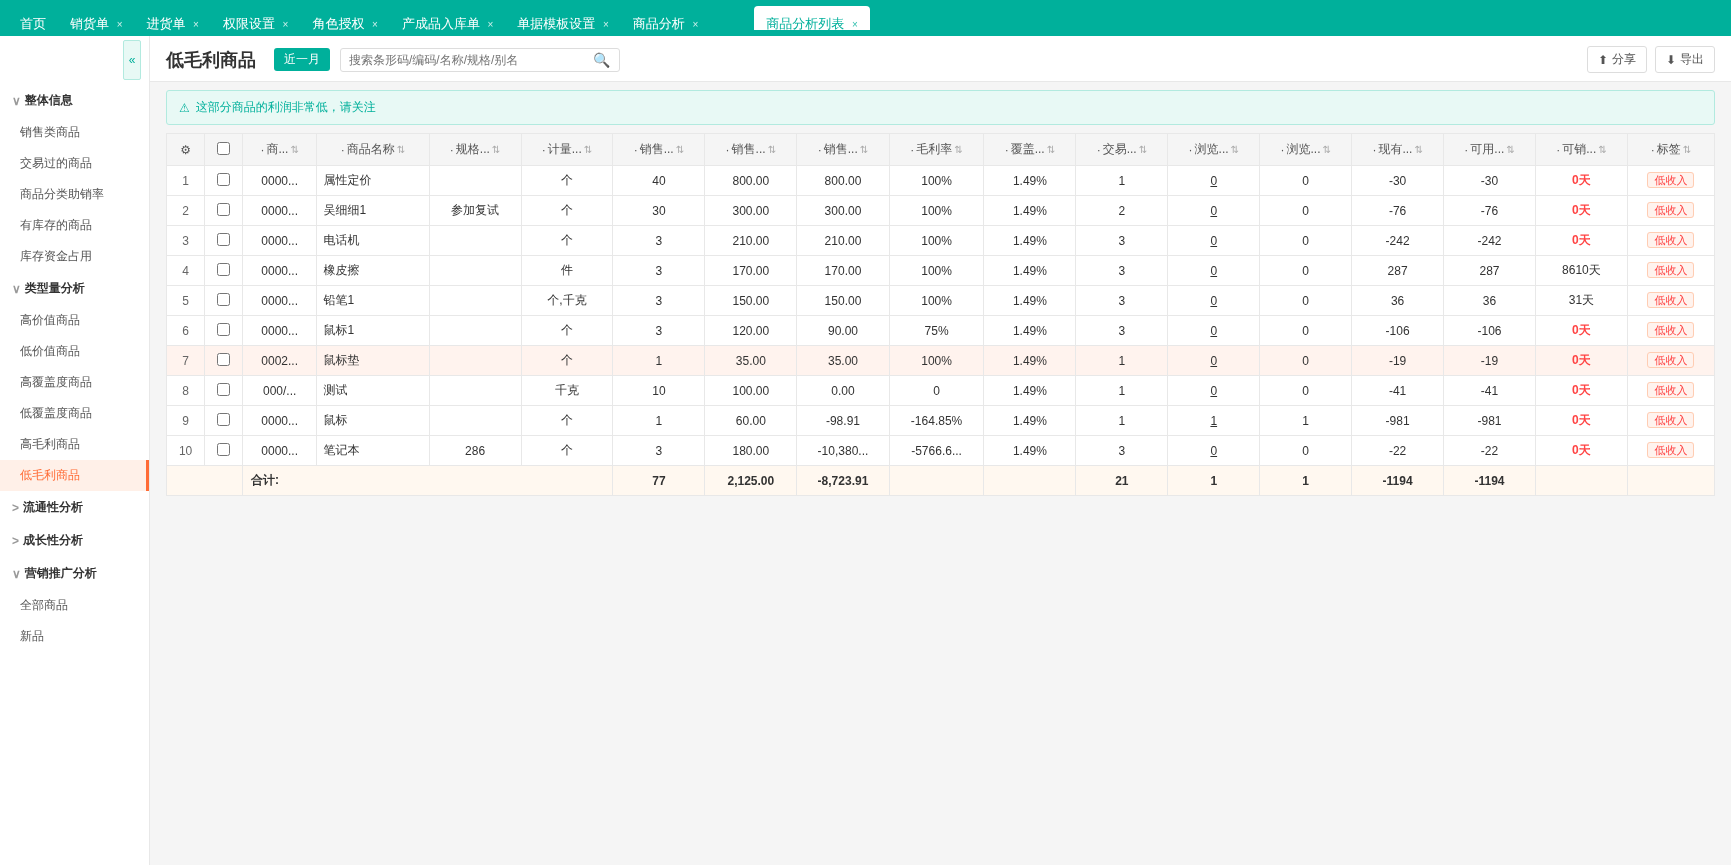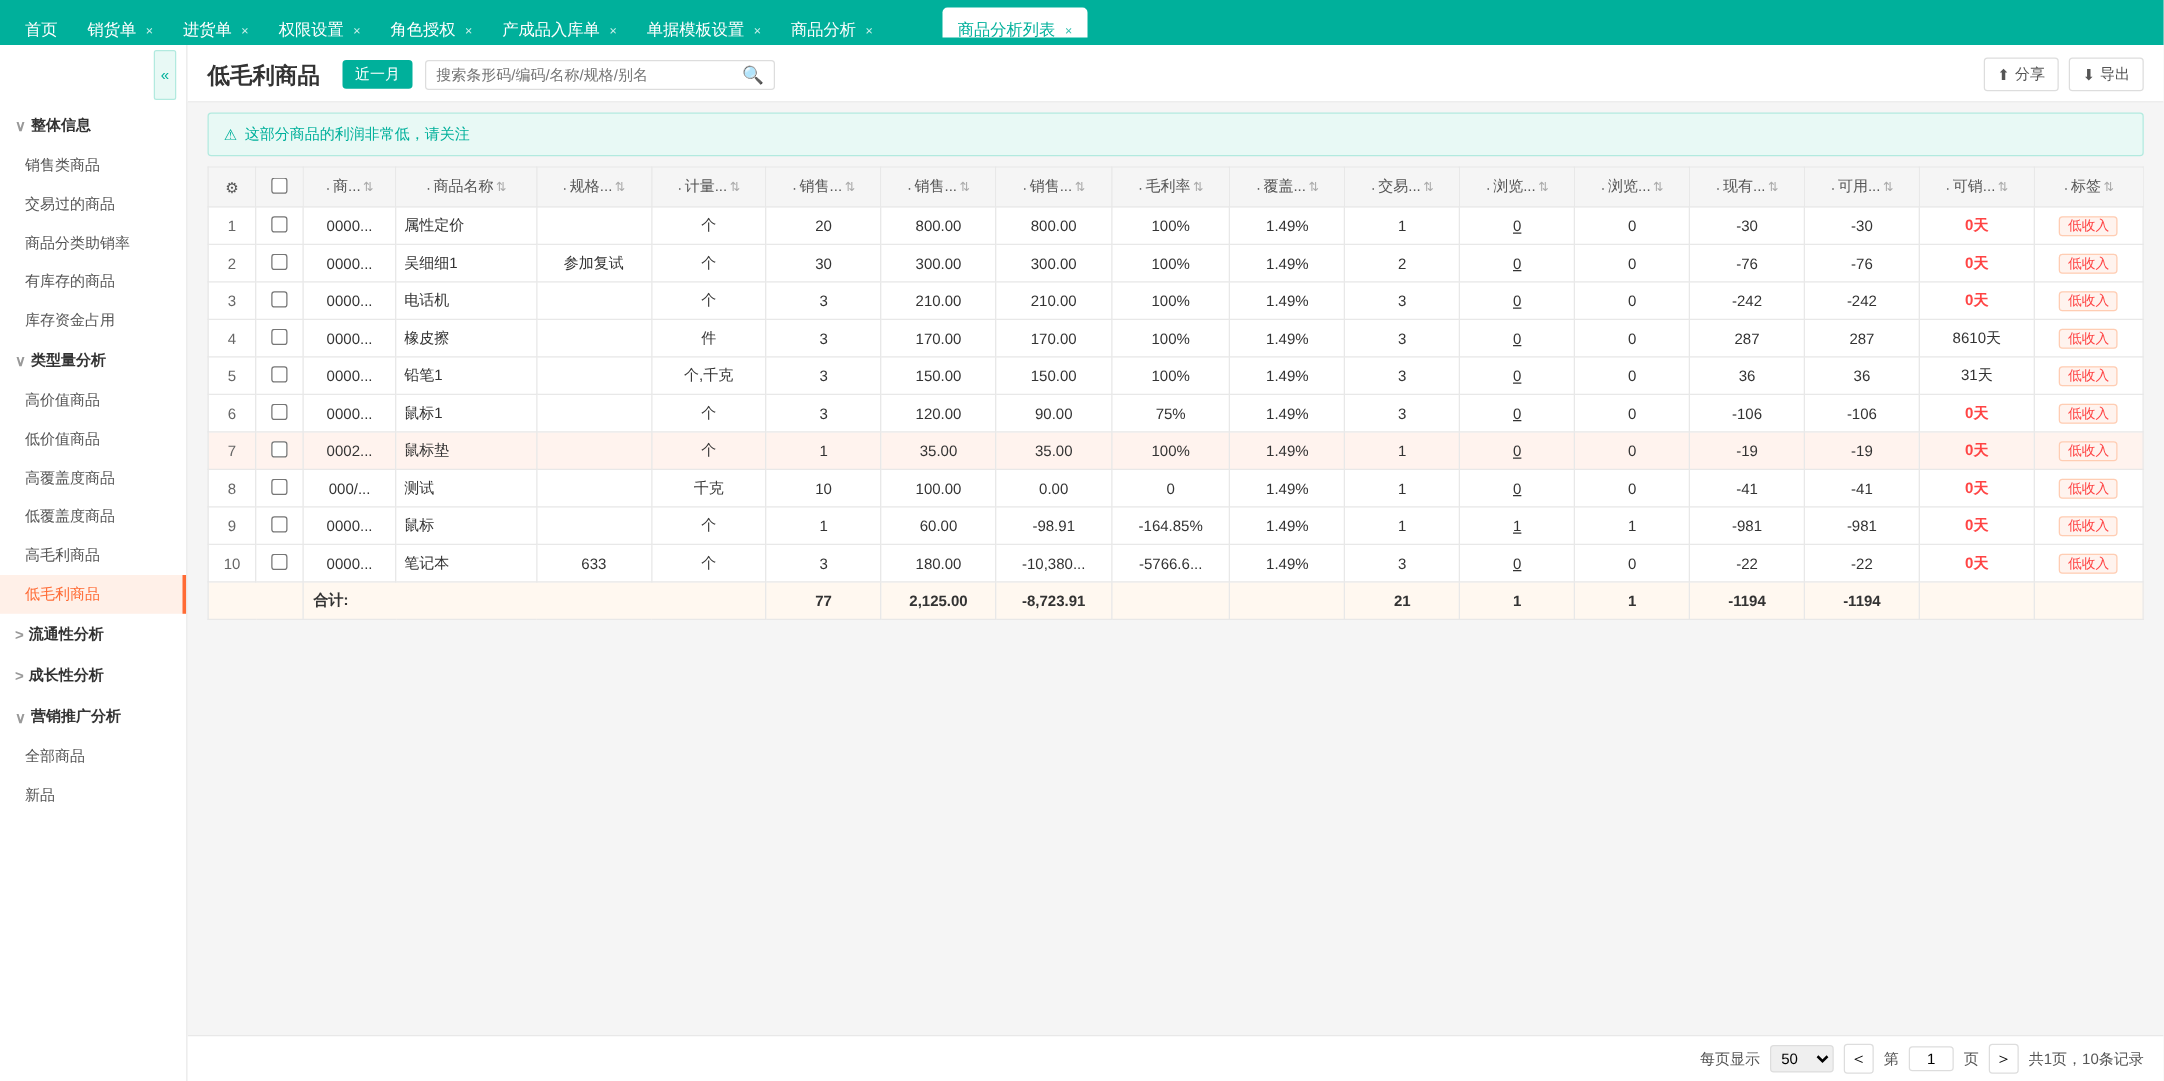--- a/index.html
+++ b/index.html
@@ -219,21 +219,21 @@
           </tr>
         </thead>
         <tbody id="table-body">
             <tr>
     <td style="color:#666;">1</td>
     <td><input type="checkbox" style=""></td>
     <td>0000...</td>
     <td style="text-align:left;">属性定价</td>
     <td></td>
     <td>个</td>
-    <td>20</td>
+    <td>40</td>
     <td>800.00</td>
     <td>800.00</td>
     <td>100%</td>
     <td>1.49%</td>
     <td>1</td>
     <td><span class="link-underline">0</span></td>
     <td>0</td>
     <td>-30</td>
     <td>-30</td>
     <td><span class="days-red" style="">0天</span></td>
@@ -397,21 +397,21 @@
     <td>-981</td>
     <td>-981</td>
     <td><span class="days-red" style="">0天</span></td>
     <td><span class="tag-badge low-income">低收入</span></td>
   </tr>
             <tr>
     <td style="color:#666;">10</td>
     <td><input type="checkbox" style=""></td>
     <td>0000...</td>
     <td style="text-align:left;margin-left:23px;">笔记本</td>
-    <td>633</td>
+    <td>286</td>
     <td>个</td>
     <td>3</td>
     <td>180.00</td>
     <td>-10,380...</td>
     <td>-5766.6...</td>
     <td>1.49%</td>
     <td>3</td>
     <td><span class="link-underline">0</span></td>
     <td>0</td>
     <td>-22</td>
@@ -434,28 +434,14 @@
             <td>1</td>
             <td>-1194</td>
             <td>-1194</td>
             <td></td>
             <td></td>
           </tr>
         </tfoot>
       </table>
     </div>
 
-    <div class="pagination-bar">
-      <span>每页显示</span>
-      <select class="page-size-select">
-        <option>50</option>
-        <option>100</option>
-        <option>200</option>
-      </select>
-      <button class="page-btn">＜</button>
-      <span>第</span>
-      <input class="page-input" type="text" value="1" style="">
-      <span>页</span>
-      <button class="page-btn">＞</button>
-      <span>共1页，10条记录</span>
-    </div>
   </div>
 </div>
 
 </body></html>

